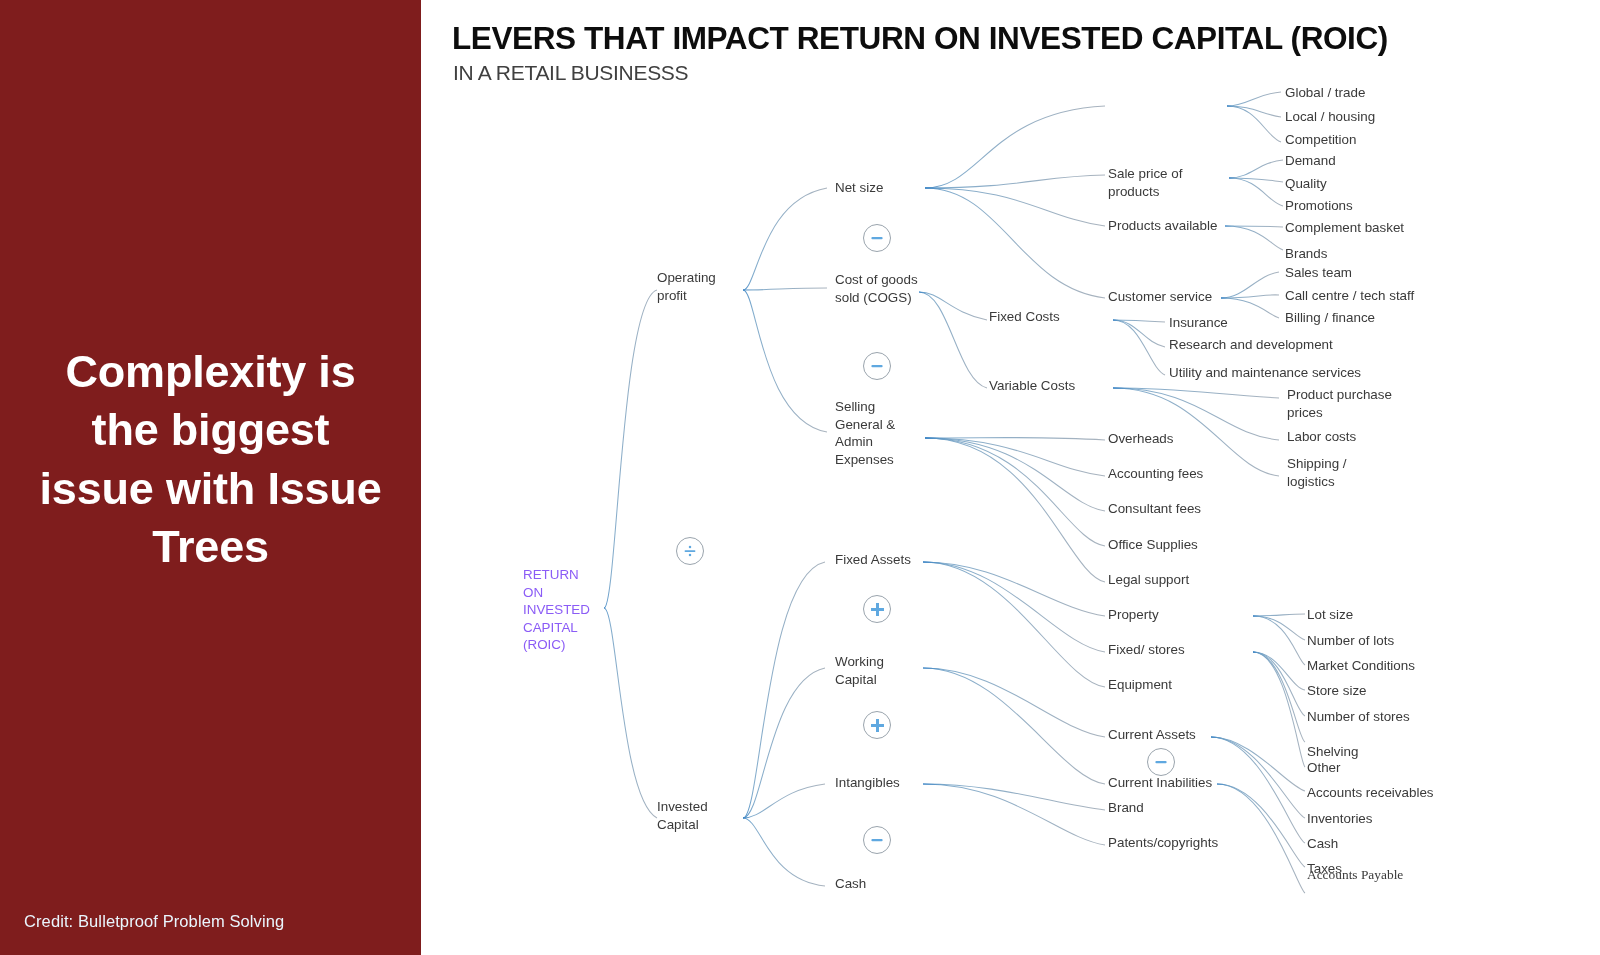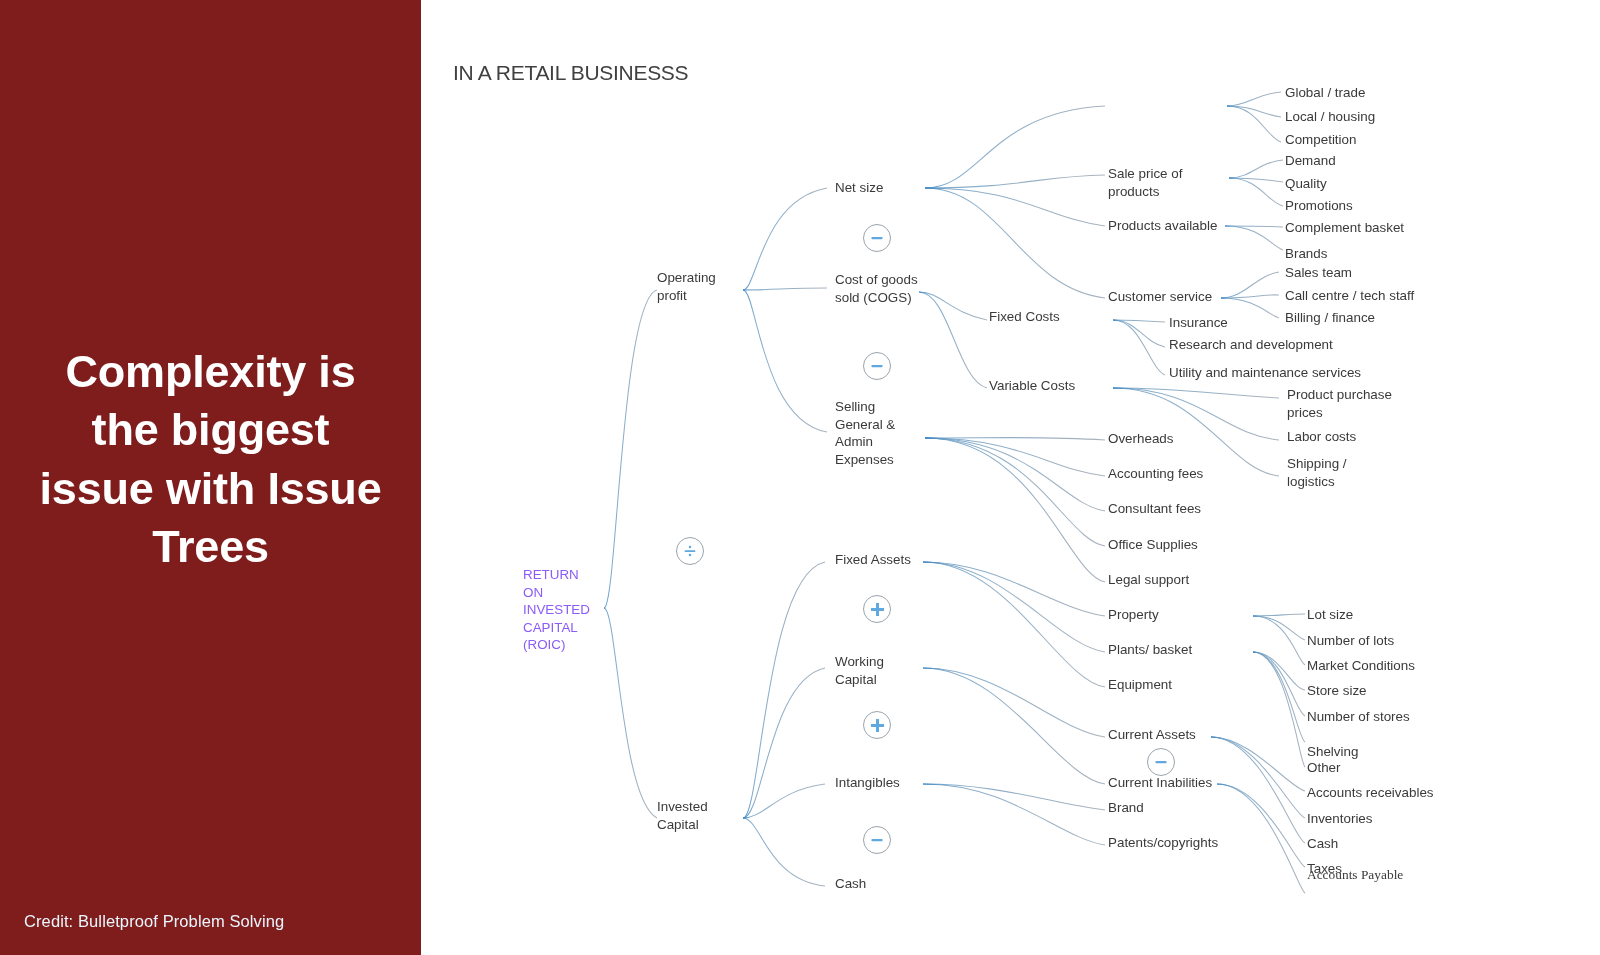--- a/index.html
+++ b/index.html
@@ -59,20 +59,21 @@
 </head>
 <body>
 
 <div id="stage">
 
   <div id="left-panel">
     <div id="promo-text">Complexity is the biggest issue with Issue Trees</div>
     <div id="credit-text">Credit: Bulletproof Problem Solving</div>
   </div>
 
+  <div id="title">LEVERS THAT IMPACT RETURN  ON INVESTED CAPITAL (ROIC)</div>
   <div id="subtitle">IN A RETAIL BUSINESSS</div>
 
   <div id="tree">
 
     <svg id="links" viewBox="0 0 1179 955" preserveAspectRatio="none">
       <defs>
         <linearGradient id="lg" x1="0" y1="0" x2="1" y2="0">
           <stop offset="0" stop-color="#3d86c6" stop-opacity="0.95"></stop>
           <stop offset="0.12" stop-color="#6d9ec4" stop-opacity="0.85"></stop>
           <stop offset="1" stop-color="#8d9aa8" stop-opacity="0.75"></stop>
@@ -198,21 +199,21 @@
     <div class="node" style="left:748px;top:336px;width:230px;">Research and development</div>
     <div class="node" style="left:748px;top:364px;width:250px;">Utility and maintenance services</div>
 
     <div class="node" style="left:687px;top:430px;width:130px;">Overheads</div>
     <div class="node" style="left:687px;top:465px;width:140px;">Accounting fees</div>
     <div class="node" style="left:687px;top:500px;width:140px;">Consultant fees</div>
     <div class="node" style="left:687px;top:536px;width:140px;">Office  Supplies</div>
     <div class="node" style="left:687px;top:571px;width:140px;">Legal support</div>
 
     <div class="node" style="left:687px;top:606px;width:130px;">Property</div>
-    <div class="node" style="left:687px;top:641px;width:130px;">Plants/ basket</div>
+    <div class="node" style="left:687px;top:641px;width:130px;">Fixed/ stores</div>
     <div class="node" style="left:687px;top:676px;width:130px;">Equipment</div>
 
     <div class="node" style="left:687px;top:726px;width:130px;">Current Assets</div>
     <div class="node" style="left:687px;top:774px;width:140px;">Current Inabilities</div>
     <div class="node" style="left:687px;top:799px;width:130px;">Brand</div>
     <div class="node" style="left:687px;top:834px;width:160px;">Patents/copyrights</div>
 
     <div class="node" style="left:864px;top:84px;width:150px;">Global / trade</div>
     <div class="node" style="left:864px;top:108px;width:150px;">Local / housing</div>
     <div class="node" style="left:864px;top:131px;width:150px;">Competition</div>

